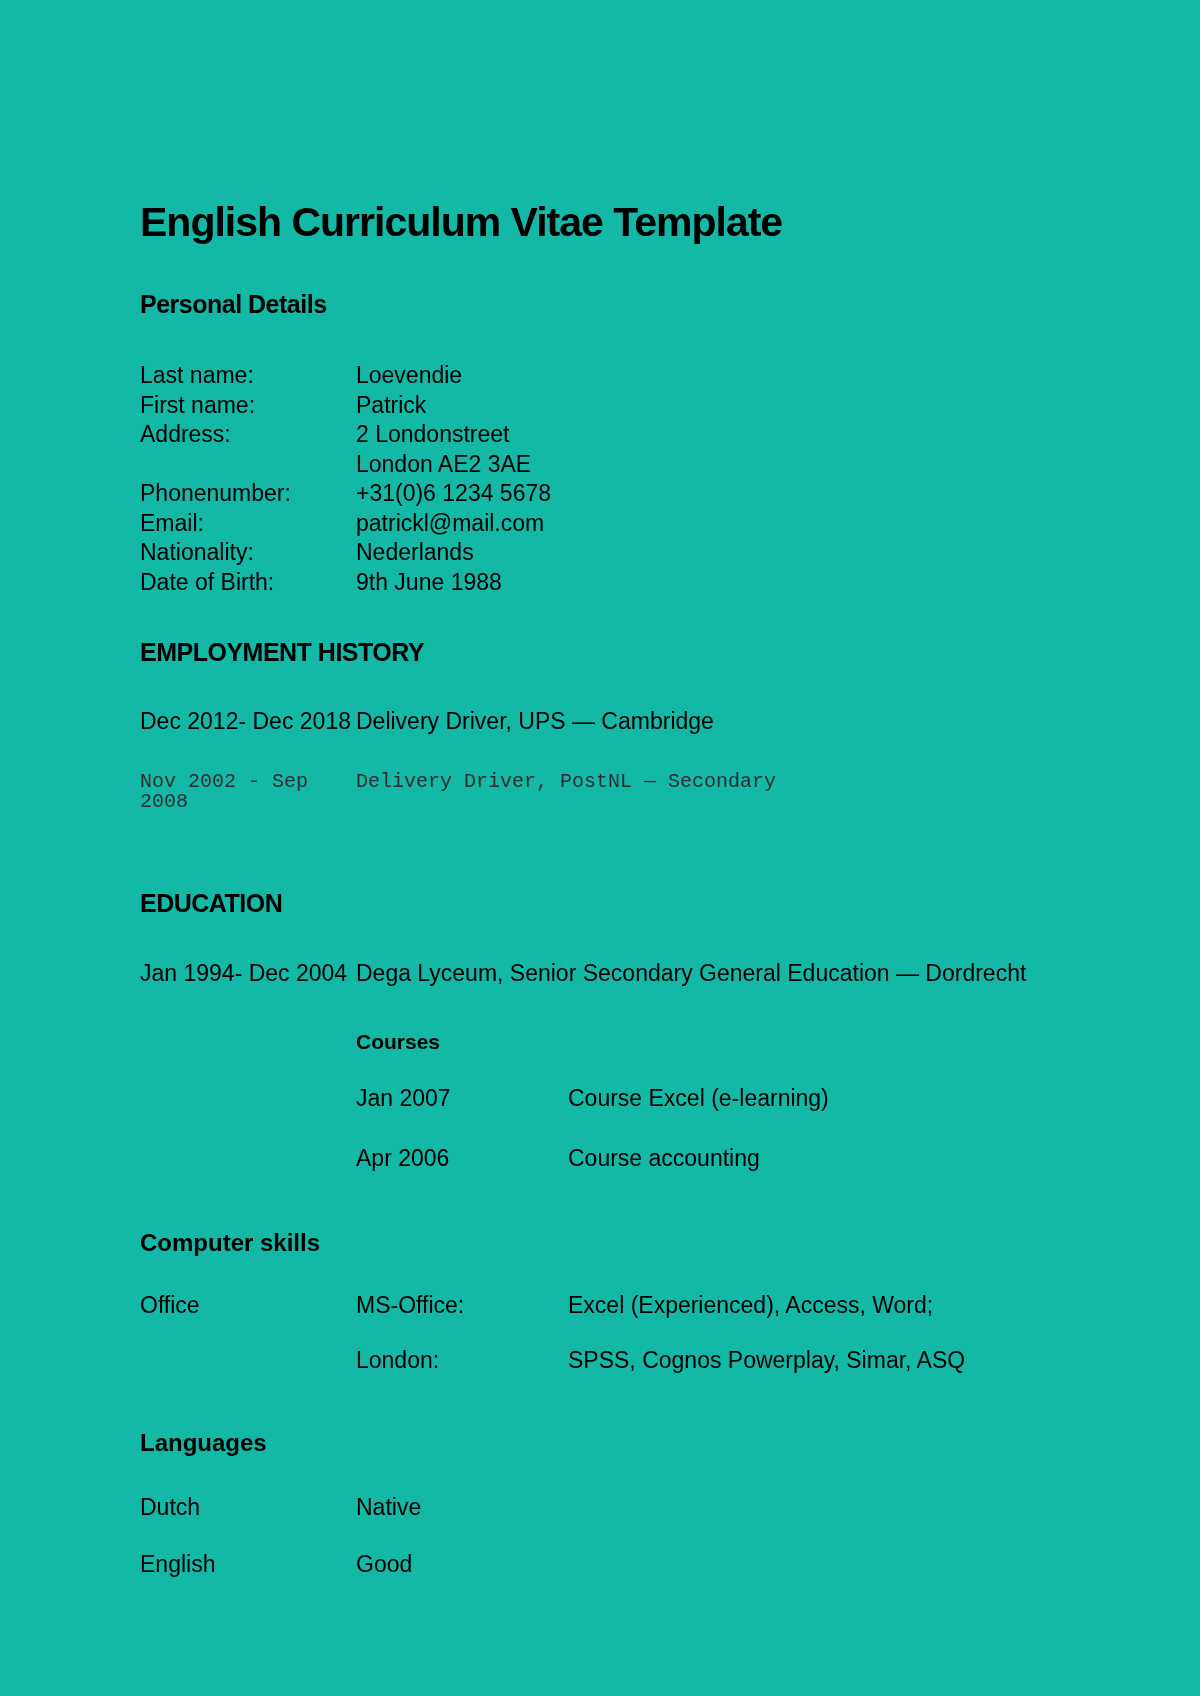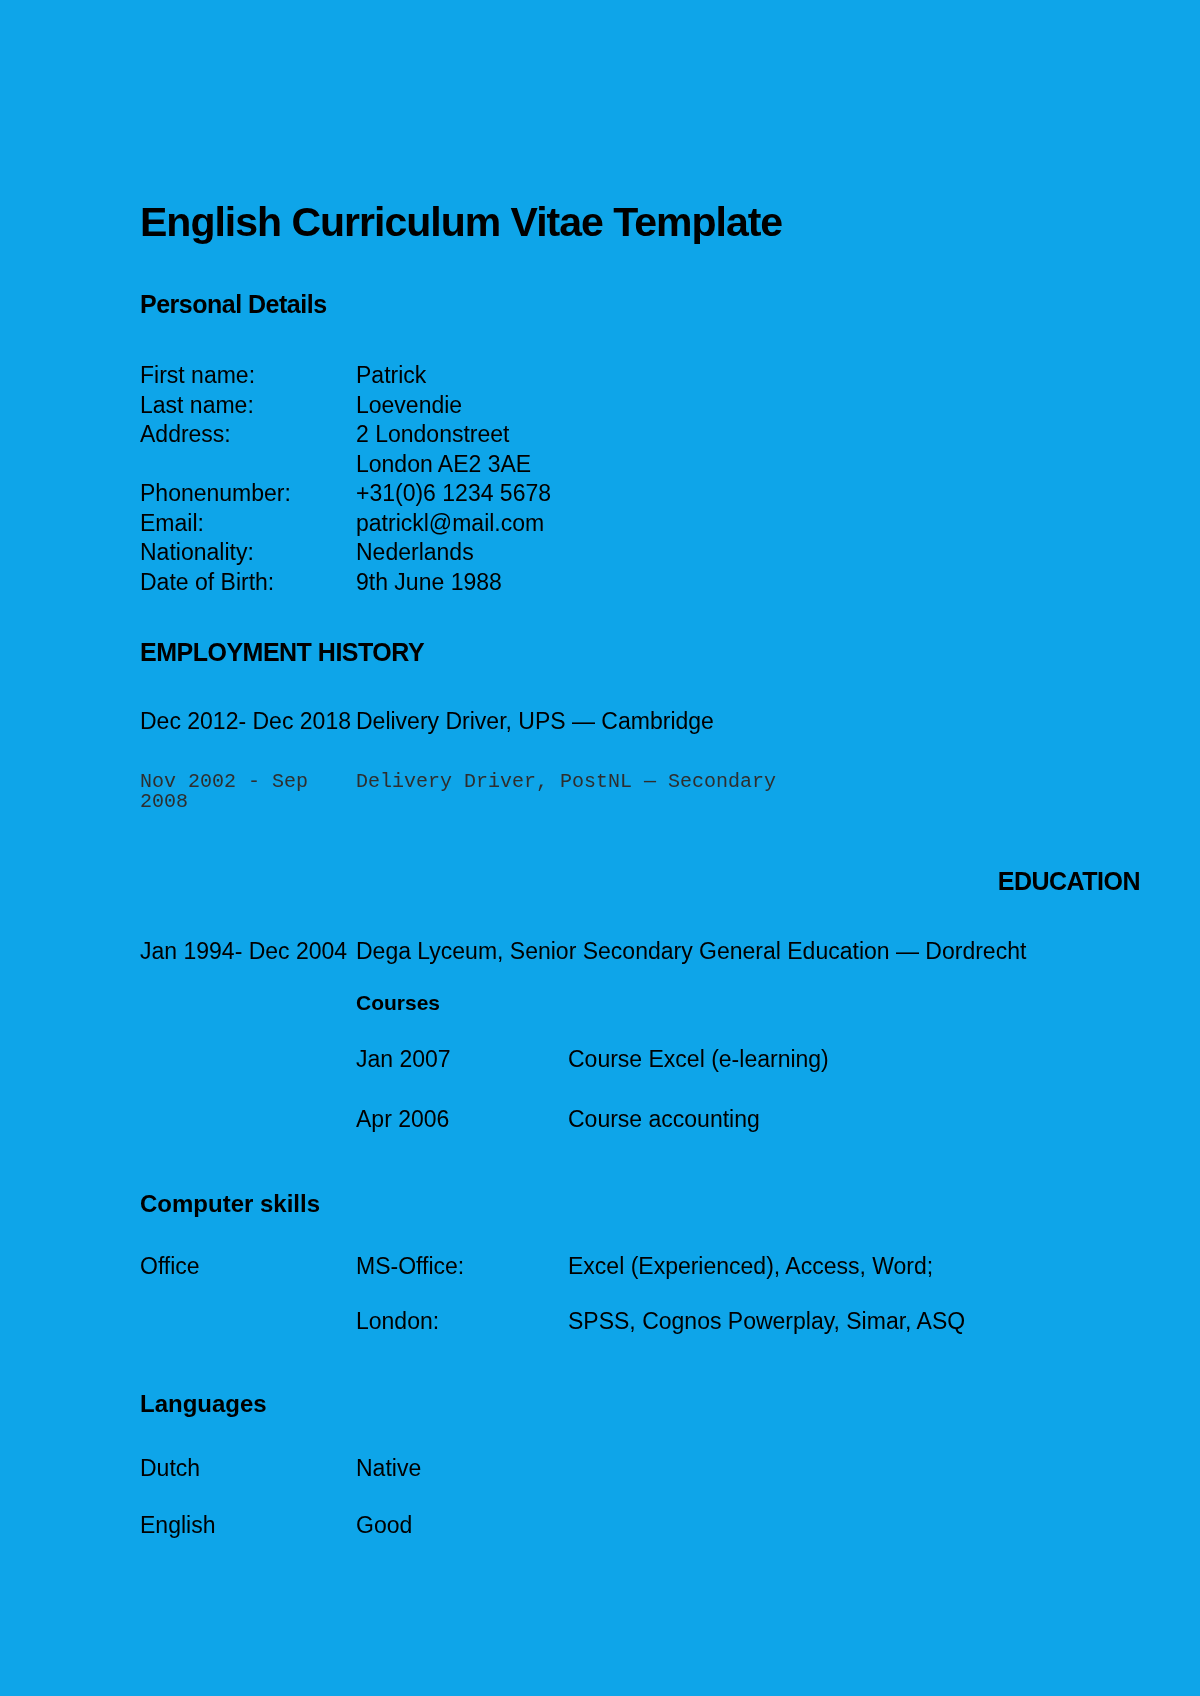--- a/index.html
+++ b/index.html
@@ -2,21 +2,21 @@
 <html><head>
 <meta charset="utf-8">
 <style>
   * { margin: 0; padding: 0; box-sizing: border-box; }
   html, body { background: #e8e8e8; }
   .page {
     position: relative;
     width: 1200px;
     height: 1696px;
     margin: 0 auto;
-    background: #0ea5e9;
+    background: #14b8a6;
     color: #000000;
     font-family: "Liberation Sans", sans-serif;
     padding: 202px 60px 14px 140px;
     overflow: hidden;
   }
   .doc-title {
     font-size: 41px;
     font-weight: bold;
     line-height: 1;
     letter-spacing: -1px;
@@ -35,22 +35,22 @@
   .mini-heading {
     font-size: 21px;
     font-weight: bold;
     line-height: 1;
   }
   .body-text { font-size: 23px; line-height: 1; }
 
   
   .h-personal   { margin-top: 49px; }
   .h-employment { margin-top: 43px; }
-  .h-education  { margin-top: 57px; text-align: right; }
-  .h-courses    { margin-top: 29px; margin-left: 216px; }
+  .h-education  { margin-top: 79px; }
+  .h-courses    { margin-top: 46px; margin-left: 216px; }
   .h-skills     { margin-top: 61px; }
   .h-languages  { margin-top: 59px; }
 
   
   .grid2 { display: grid; grid-template-columns: 216px 1fr; }
   .grid3 { display: grid; grid-template-columns: 216px 212px 1fr; }
 
   .personal-block { margin-top: 44px; }
   .personal-block .grid2 { line-height: 29.5px; font-size: 23px; }
 
@@ -73,26 +73,26 @@
 <body>
 
 <div class="page">
 
   <div class="doc-title">English Curriculum Vitae Template</div>
 
   <div class="section-heading h-personal">Personal Details</div>
 
   <div class="personal-block">
     <div class="grid2">
+      <span>Last name:</span>
+      <span>Loevendie</span>
+    </div>
+    <div class="grid2">
       <span>First name:</span>
       <span>Patrick</span>
-    </div>
-    <div class="grid2">
-      <span>Last name:</span>
-      <span>Loevendie</span>
     </div>
     <div class="grid2">
       <span>Address:</span>
       <span>2 Londonstreet</span>
     </div>
     <div class="grid2">
       <span></span>
       <span>London AE2 3AE</span>
     </div>
     <div class="grid2">

